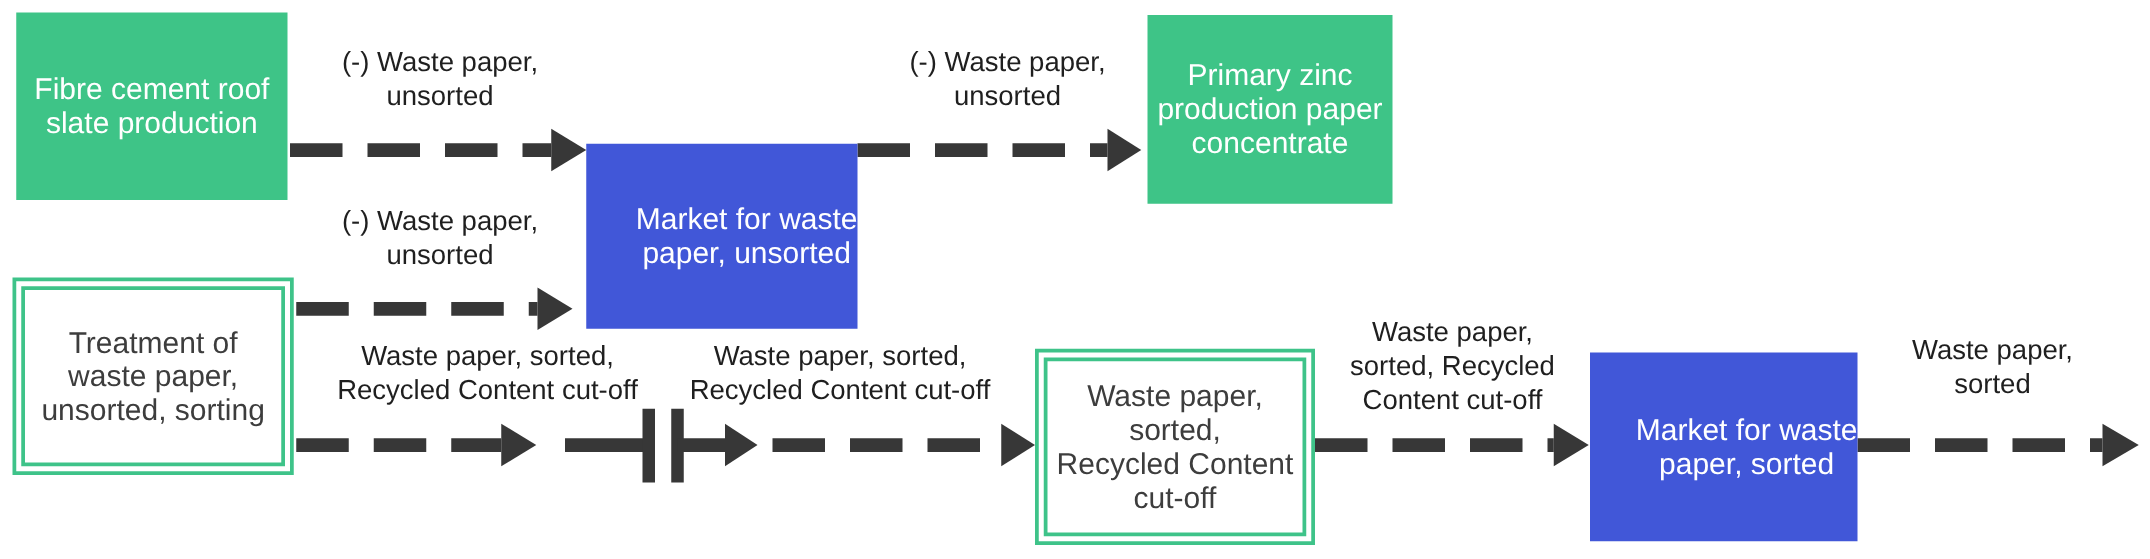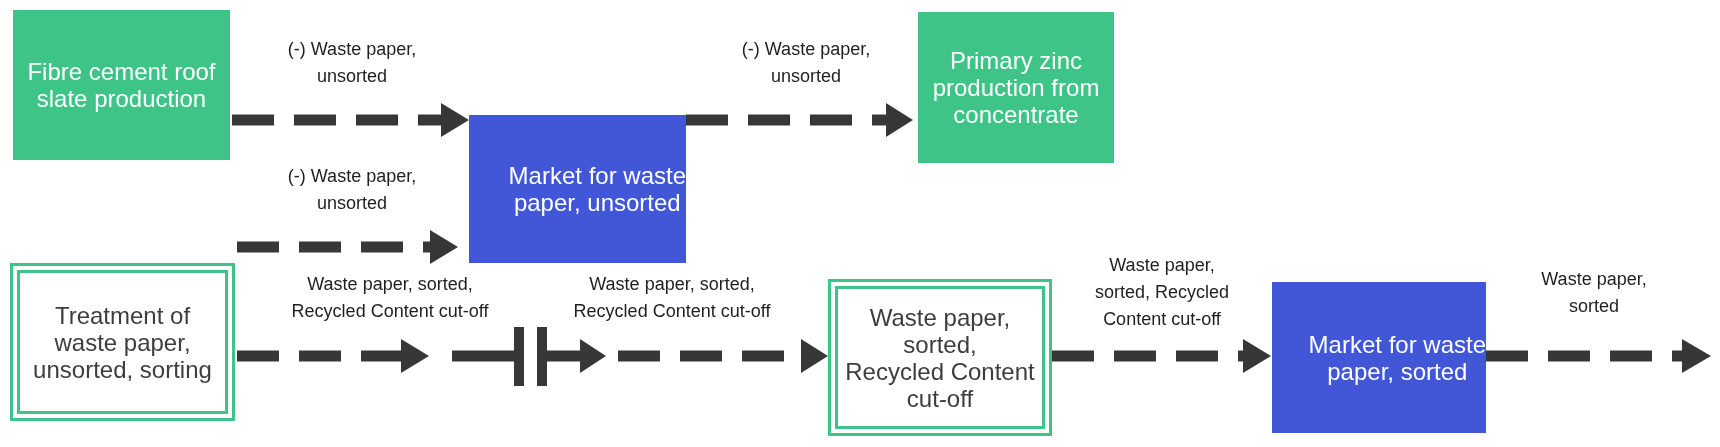--- a/index.html
+++ b/index.html
@@ -44,21 +44,21 @@
     width:100%;height:100%;box-sizing:border-box;
     border:3px solid var(--outline-green);
     display:flex;align-items:center;justify-content:center;
     text-align:center;
   }
   .edge-label{
     position:absolute;
     text-align:center;
     white-space:pre-line;
     color:var(--label-text);
-    font-size:18px;line-height:27px;
+    font-size:22px;line-height:27px;
   }
 </style>
 </head>
 <body>
 
 <div class="canvas">
 
   <svg class="edges-layer" viewBox="0 0 1720 447" xmlns="http://www.w3.org/2000/svg">
 
     <g>
@@ -110,25 +110,25 @@
 slate production</span>
   </div>
 
   <div class="node node-solid-blue" style="left:469px;top:115px;width:217px;height:148px;">
     <span class="lbl">Market for waste
 paper, unsorted</span>
   </div>
 
   <div class="node node-solid-green" style="left:918px;top:12px;width:196px;height:151px;">
     <span class="lbl">Primary zinc
-production from
+production paper
 concentrate</span>
   </div>
 
-  <div class="node node-outline" style="left:10px;top:222px;width:225px;height:158px;margin-top:41px;">
+  <div class="node node-outline" style="left:10px;top:222px;width:225px;height:158px;">
     <div class="inner">
       <span class="lbl">Treatment of
 waste paper,
 unsorted, sorting</span>
     </div>
   </div>
 
   <div class="node node-outline" style="left:828px;top:279px;width:224px;height:157px;">
     <div class="inner">
       <span class="lbl">Waste paper,

